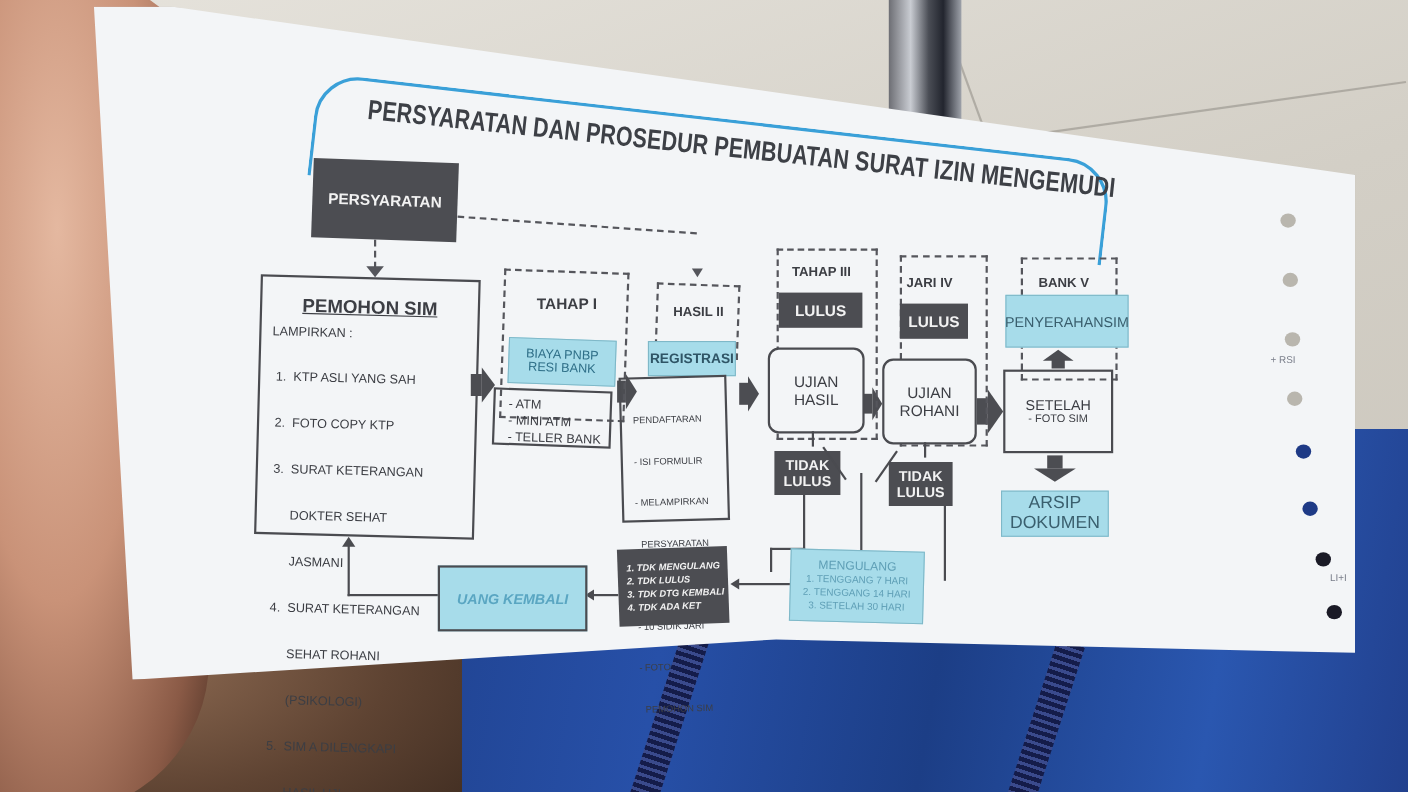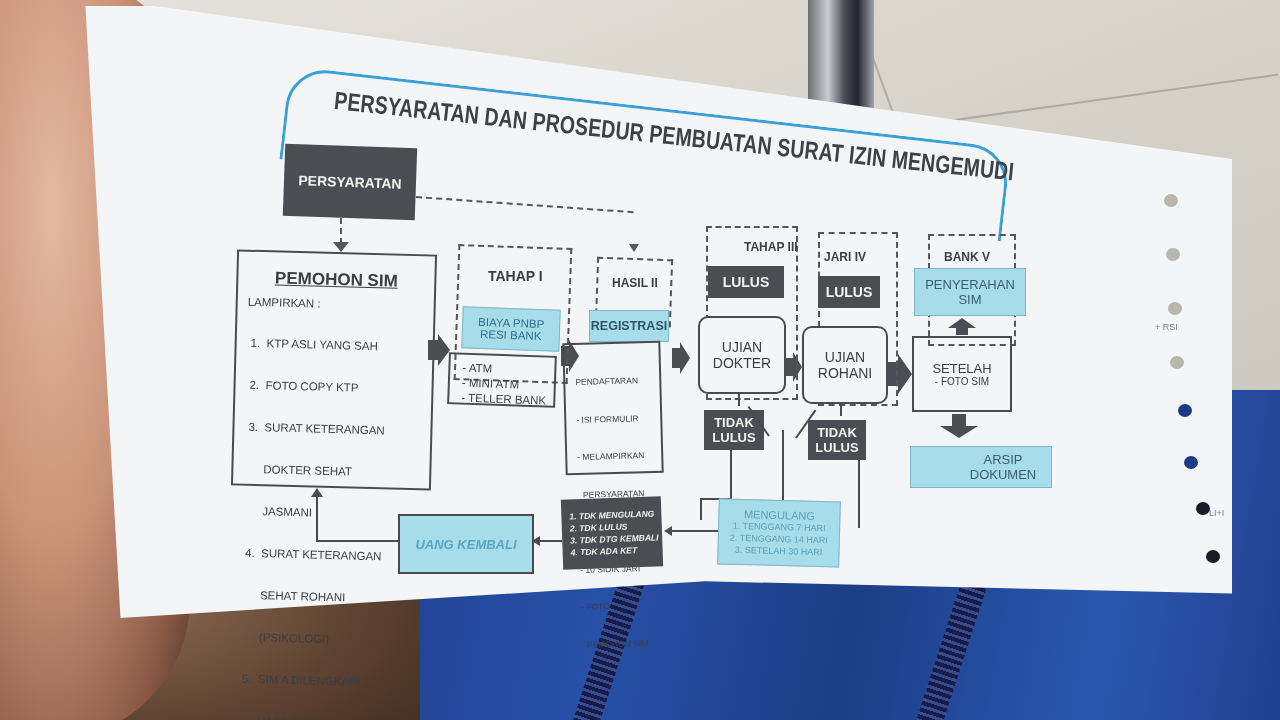--- a/index.html
+++ b/index.html
@@ -66,21 +66,21 @@
 
 <div class="hole" style="left:1164px;top:194px;"></div>
 <div class="hole" style="left:1166px;top:248px;"></div>
 <div class="hole" style="left:1168px;top:302px;"></div>
 <div class="hole" style="left:1170px;top:356px;"></div>
 <div class="hole dark" style="left:1178px;top:404px;"></div>
 <div class="hole dark" style="left:1184px;top:456px;"></div>
 <div class="hole black" style="left:1196px;top:502px;"></div>
 <div class="hole black" style="left:1206px;top:550px;"></div>
 <div class="scribble" style="left:1155px;top:322px;">+ RSI</div>
-<div class="scribble" style="left:1183px;top:508px;padding-left:26px;">LI+I</div>
+<div class="scribble" style="left:1183px;top:520px;padding-left:26px;">LI+I</div>
 
 <div class="title-frame"></div>
 <div class="title">PERSYARATAN DAN PROSEDUR PEMBUATAN SURAT IZIN MENGEMUDI</div>
 
 <div class="dark-box" style="left:284px;top:146px;width:132px;height:72px;font-size:14px;transform:rotate(2deg);">
   <span>PERSYARATAN</span>
 </div>
 <div style="position:absolute;left:416px;top:196px;width:218px;border-top:2px dashed #55565c;transform:rotate(4deg);transform-origin:left;"></div>
 <div style="position:absolute;left:340px;top:218px;height:26px;border-left:2px dashed #55565c;"></div>
 <div style="position:absolute;left:333px;top:242px;border-left:8px solid transparent;border-right:8px solid transparent;border-top:10px solid #55565c;"></div>
@@ -137,27 +137,27 @@
   <div>- ISI FORMULIR</div>
   <div>- MELAMPIRKAN</div>
   <div>  PERSYARATAN</div>
   <div>- TANDA TANGAN</div>
   <div>- 10 SIDIK JARI</div>
   <div>- FOTO</div>
   <div>  PEMOHON SIM</div>
 </div>
 
 <div class="dash-box" style="left:706px;top:226px;width:88px;height:170px;"></div>
-<div class="txt" style="left:720px;top:240px;font-size:12px;font-weight:bold;margin-left:24px;">TAHAP  III</div>
+<div class="txt" style="left:720px;top:240px;font-size:12px;font-weight:bold;">TAHAP  III</div>
 <div class="dark-box" style="left:708px;top:266px;width:76px;height:32px;font-size:14px;">
   <span>LULUS</span>
 </div>
 <div class="line-box" style="left:698px;top:316px;width:84px;height:74px;border-radius:10px;background:#f3f5f7;font-size:14px;display:flex;flex-direction:column;align-items:center;justify-content:center;">
   <span>UJIAN</span>
-  <span>DOKTER</span>
+  <span>HASIL</span>
 </div>
 <div class="thin" style="left:738px;top:392px;width:2px;height:14px;"></div>
 <div class="dark-box" style="left:704px;top:410px;width:60px;height:40px;font-size:13px;flex-direction:column;line-height:15px;">
   <span>TIDAK</span>
   <span>LULUS</span>
 </div>
 
 <div class="dash-box" style="left:818px;top:232px;width:76px;height:170px;"></div>
 <div class="txt" style="left:824px;top:250px;font-size:12px;font-weight:bold;">JARI  IV</div>
 <div class="dark-box" style="left:818px;top:276px;width:62px;height:32px;font-size:14px;">
@@ -176,33 +176,33 @@
 <div class="thin" style="left:782px;top:430px;width:2px;height:86px;"></div>
 <div class="thin" style="left:768px;top:400px;width:2px;height:36px;transform:rotate(-35deg);transform-origin:bottom;"></div>
 <div class="thin" style="left:795px;top:404px;width:2px;height:34px;transform:rotate(35deg);transform-origin:bottom;"></div>
 <div class="thin" style="left:730px;top:450px;width:2px;height:50px;"></div>
 <div class="thin" style="left:700px;top:498px;width:32px;height:2px;"></div>
 <div class="thin" style="left:700px;top:498px;width:2px;height:22px;"></div>
 <div class="thin" style="left:858px;top:460px;width:2px;height:68px;"></div>
 
 <div class="dash-box" style="left:928px;top:234px;width:84px;height:108px;"></div>
 <div class="txt" style="left:944px;top:250px;font-size:12px;font-weight:bold;">BANK  V</div>
-<div class="blue-box" style="left:914px;top:268px;width:110px;height:46px;font-size:13px;flex-direction:column;color:#3a5f6e;">
+<div class="blue-box" style="left:914px;top:268px;width:110px;height:46px;font-size:13px;flex-direction:row;color:#3a5f6e;">
   <span>PENYERAHAN</span>
   <span>SIM</span>
 </div>
 <div style="position:absolute;left:948px;top:318px;border-left:14px solid transparent;border-right:14px solid transparent;border-bottom:10px solid #4c4d52;"></div>
 <div style="position:absolute;left:956px;top:327px;width:12px;height:8px;background:#4c4d52;"></div>
 <div class="line-box" style="left:912px;top:336px;width:96px;height:72px;font-size:13px;display:flex;flex-direction:column;align-items:center;justify-content:center;">
   <span>SETELAH</span>
   <span style="font-size:10px;">- FOTO  SIM</span>
 </div>
 <div style="position:absolute;left:952px;top:414px;width:14px;height:12px;background:#4c4d52;"></div>
 <div style="position:absolute;left:940px;top:426px;border-left:19px solid transparent;border-right:19px solid transparent;border-top:12px solid #4c4d52;"></div>
-<div class="blue-box" style="left:910px;top:446px;width:96px;height:40px;font-size:13px;flex-direction:column;color:#3a5f6e;padding-left:44px;">
+<div class="blue-box" style="left:910px;top:446px;width:96px;height:40px;font-size:16px;flex-direction:column;color:#3a5f6e;">
   <span>ARSIP</span>
   <span>DOKUMEN</span>
 </div>
 
 <div class="blue-box" style="left:718px;top:500px;width:120px;height:64px;font-size:9px;flex-direction:column;color:#5f9fb6;line-height:12px;transform:rotate(1.5deg);">
   <span style="font-size:11px;">MENGULANG</span>
   <span>1. TENGGANG 7 HARI</span>
   <span>2. TENGGANG 14 HARI</span>
   <span>3. SETELAH 30 HARI</span>
 </div>

